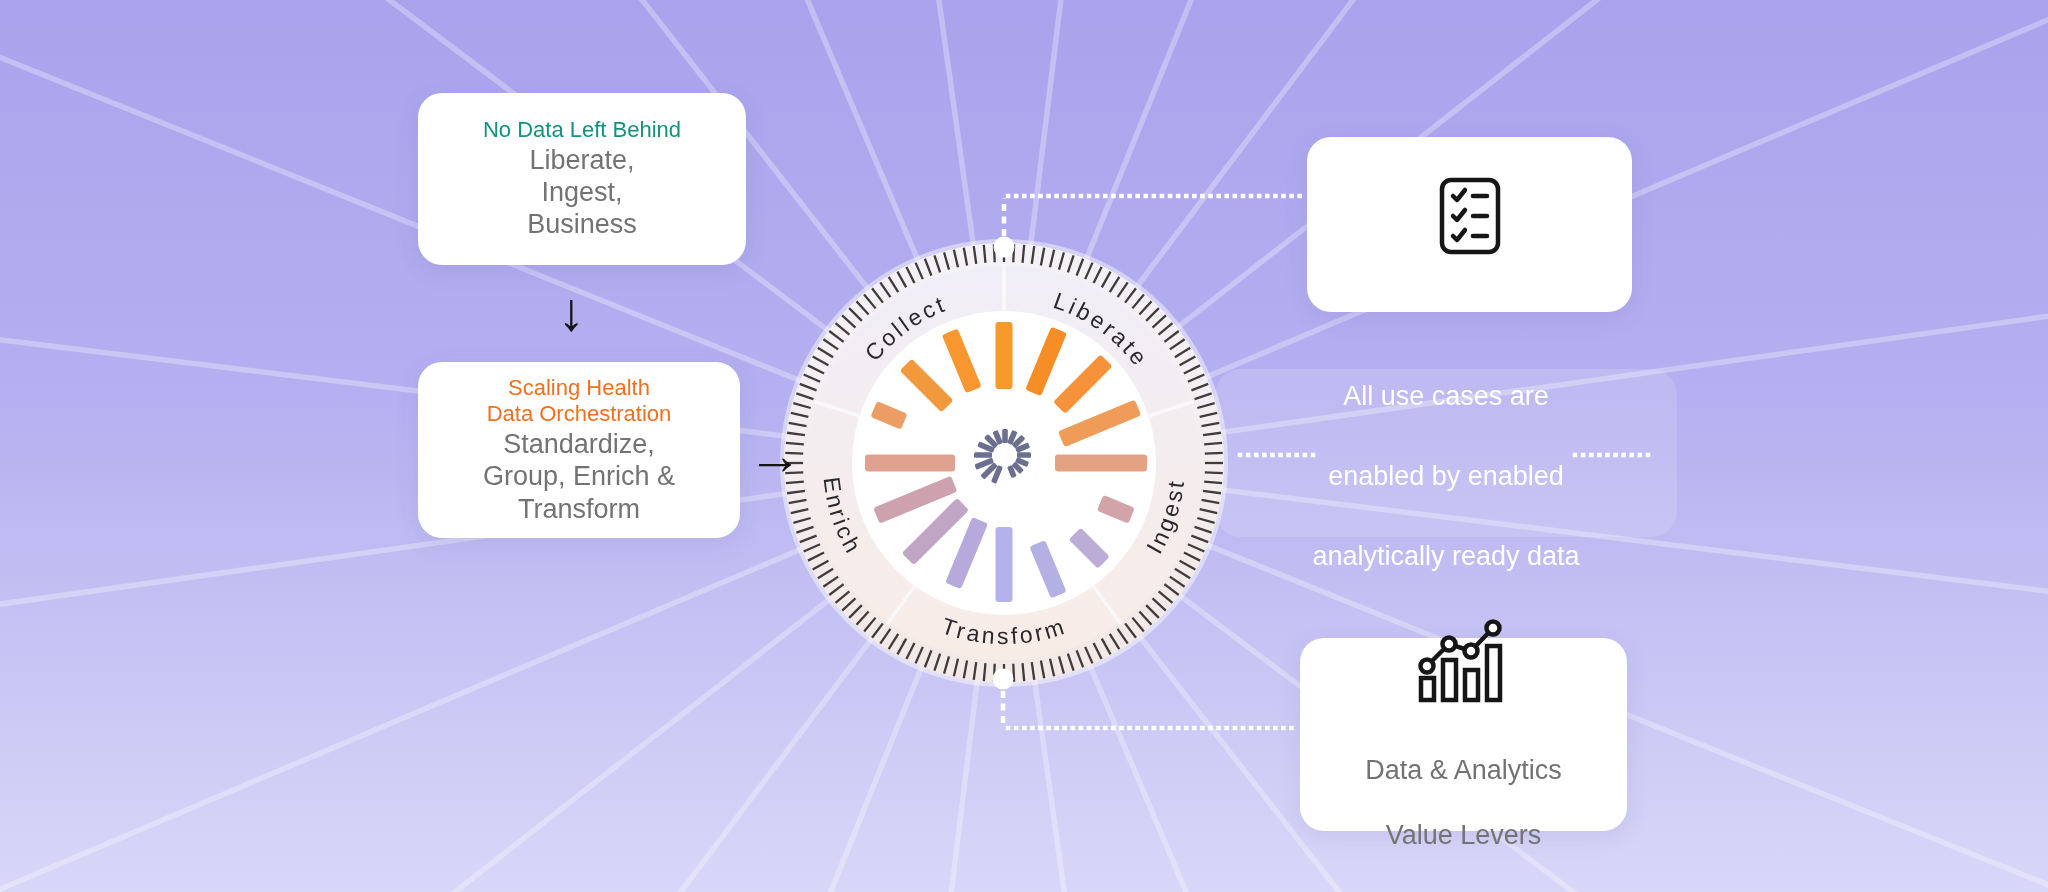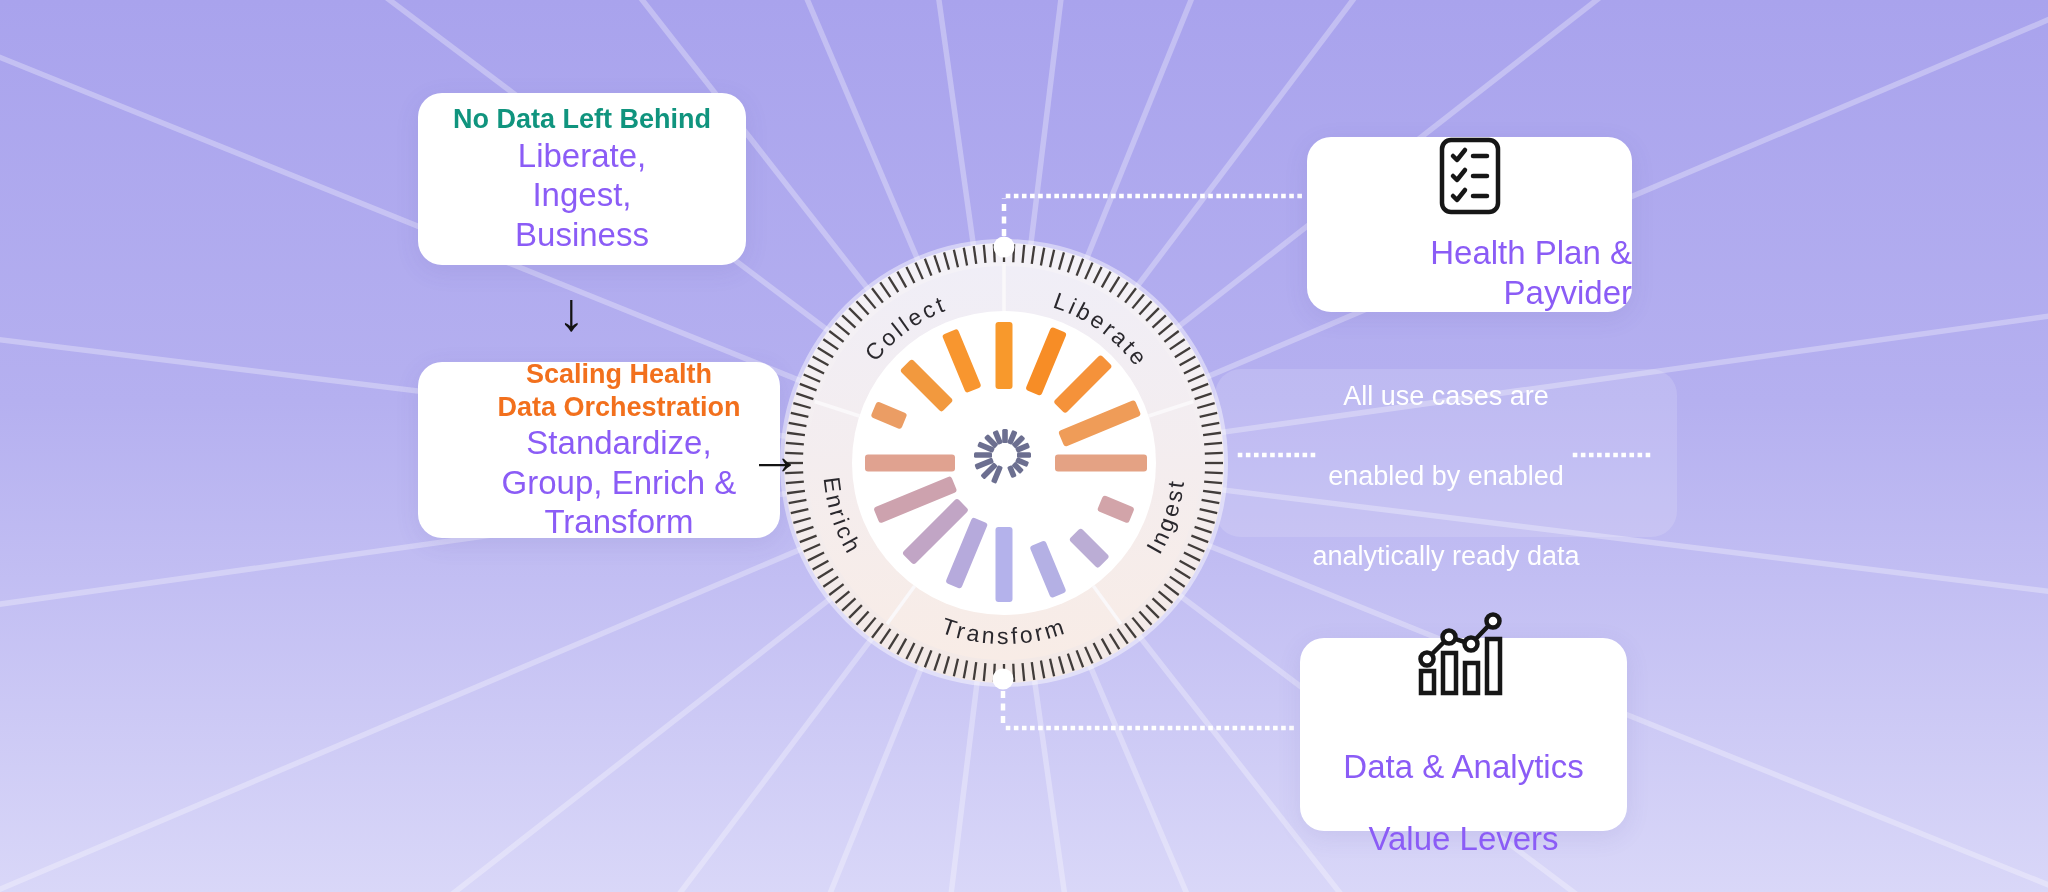--- a/index.html
+++ b/index.html
@@ -9,22 +9,22 @@
     background:linear-gradient(180deg,#a9a3ed 0%,#b5b0f0 45%,#d9d7f8 100%);
   }
   svg{position:absolute;display:block;}
   #bg-rays{left:0;top:0;}
   #overlay{left:0;top:0;pointer-events:none;}
   .card{
     position:absolute;background:#ffffff;border-radius:24px;
     display:flex;flex-direction:column;align-items:center;justify-content:center;
     text-align:center;box-shadow:0 6px 24px rgba(80,70,160,0.10);
   }
-  .card .title{font-size:27px;line-height:1.2;font-weight:700;}
-  .card .body-line{font-size:33px;line-height:1.2;font-weight:500;color:#8b5cf6;text-align:right;}
+  .card .title{font-size:22px;line-height:1.2;font-weight:400;}
+  .card .body-line{font-size:27px;line-height:1.2;font-weight:500;color:#737373;text-align:right;}
   .teal{color:#10947e;}
   .orange{color:#f2701d;}
   .dark{color:#232227;}
   .mid-card{
     position:absolute;background:rgba(255,255,255,0.14);border-radius:26px;
     display:flex;flex-direction:column;align-items:center;justify-content:center;
     text-align:center;
   }
   .mid-card .line{color:#ffffff;font-size:27px;line-height:1.18;font-weight:500;margin-top:48px;}
   .arrow{
@@ -288,21 +288,21 @@
 
 <div class="card" style="left:418px;top:93px;width:328px;height:172px;">
   <div class="title teal">No Data Left Behind</div>
   <div class="body-line">Liberate,</div>
   <div class="body-line">Ingest,</div>
   <div class="body-line">Business</div>
 </div>
 
 <div class="arrow" style="left:558px;top:284px;">↓</div>
 
-<div class="card" style="left:418px;top:362px;width:322px;height:176px;padding-left:40px;">
+<div class="card" style="left:418px;top:362px;width:322px;height:176px;">
   <div class="title orange">Scaling Health</div>
   <div class="title orange">Data Orchestration</div>
   <div class="body-line">Standardize,</div>
   <div class="body-line">Group, Enrich &amp;</div>
   <div class="body-line">Transform</div>
 </div>
 
 <div class="arrow" style="left:748px;top:428px;">→</div>
 
 <div class="card" style="left:1307px;top:137px;width:325px;height:175px;">
@@ -312,21 +312,20 @@
       <g stroke="#161616" stroke-width="4.5" fill="none" stroke-linecap="round" stroke-linejoin="round">
         <polyline points="14,19 18,23 26,13"></polyline>
           <line x1="34" y1="19" x2="48" y2="19"></line>
         <polyline points="14,39 18,43 26,33"></polyline>
           <line x1="34" y1="39" x2="48" y2="39"></line>
         <polyline points="14,59 18,63 26,53"></polyline>
           <line x1="34" y1="59" x2="48" y2="59"></line>
       </g>
     </svg>
   </div>
-  <div class="body-line dark">Health Plan &amp; Payvider</div>
 </div>
 
 <div class="card" style="left:1300px;top:638px;width:327px;height:193px;gap:32px;">
   <div class="icon-wrap">
     <svg width="92" height="86" viewBox="0 0 92 86" style="position:static;">
       <g stroke="#161616" stroke-width="4.5" fill="none">
         <polyline points="9,48 31,26 53,33 75,10"></polyline>
         <rect x="3" y="60" width="13" height="22"></rect>
         <rect x="25" y="42" width="13" height="40"></rect>
         <rect x="47" y="52" width="13" height="30"></rect>

